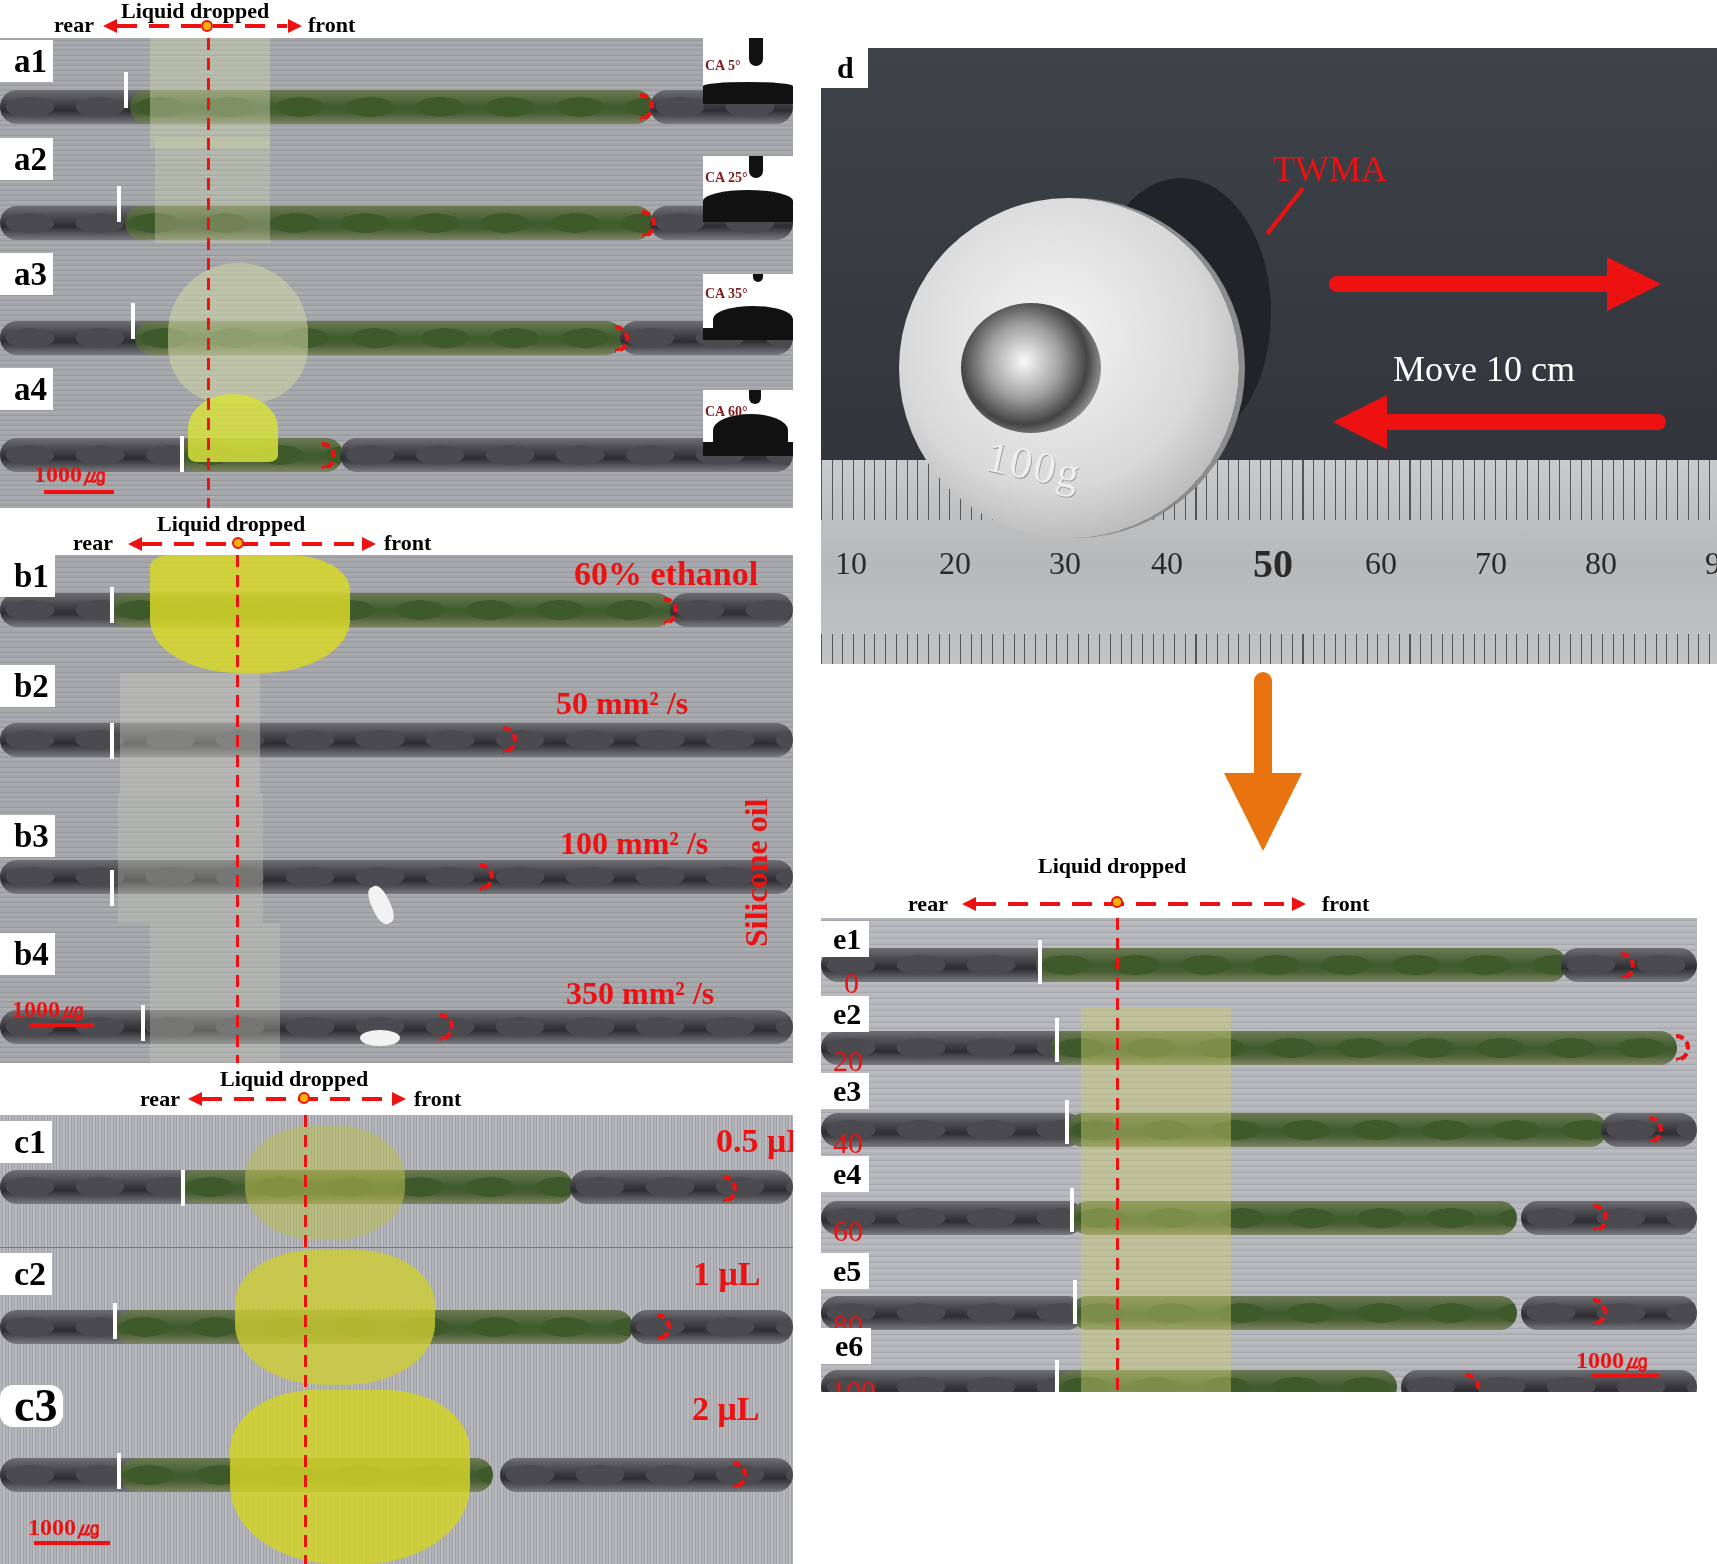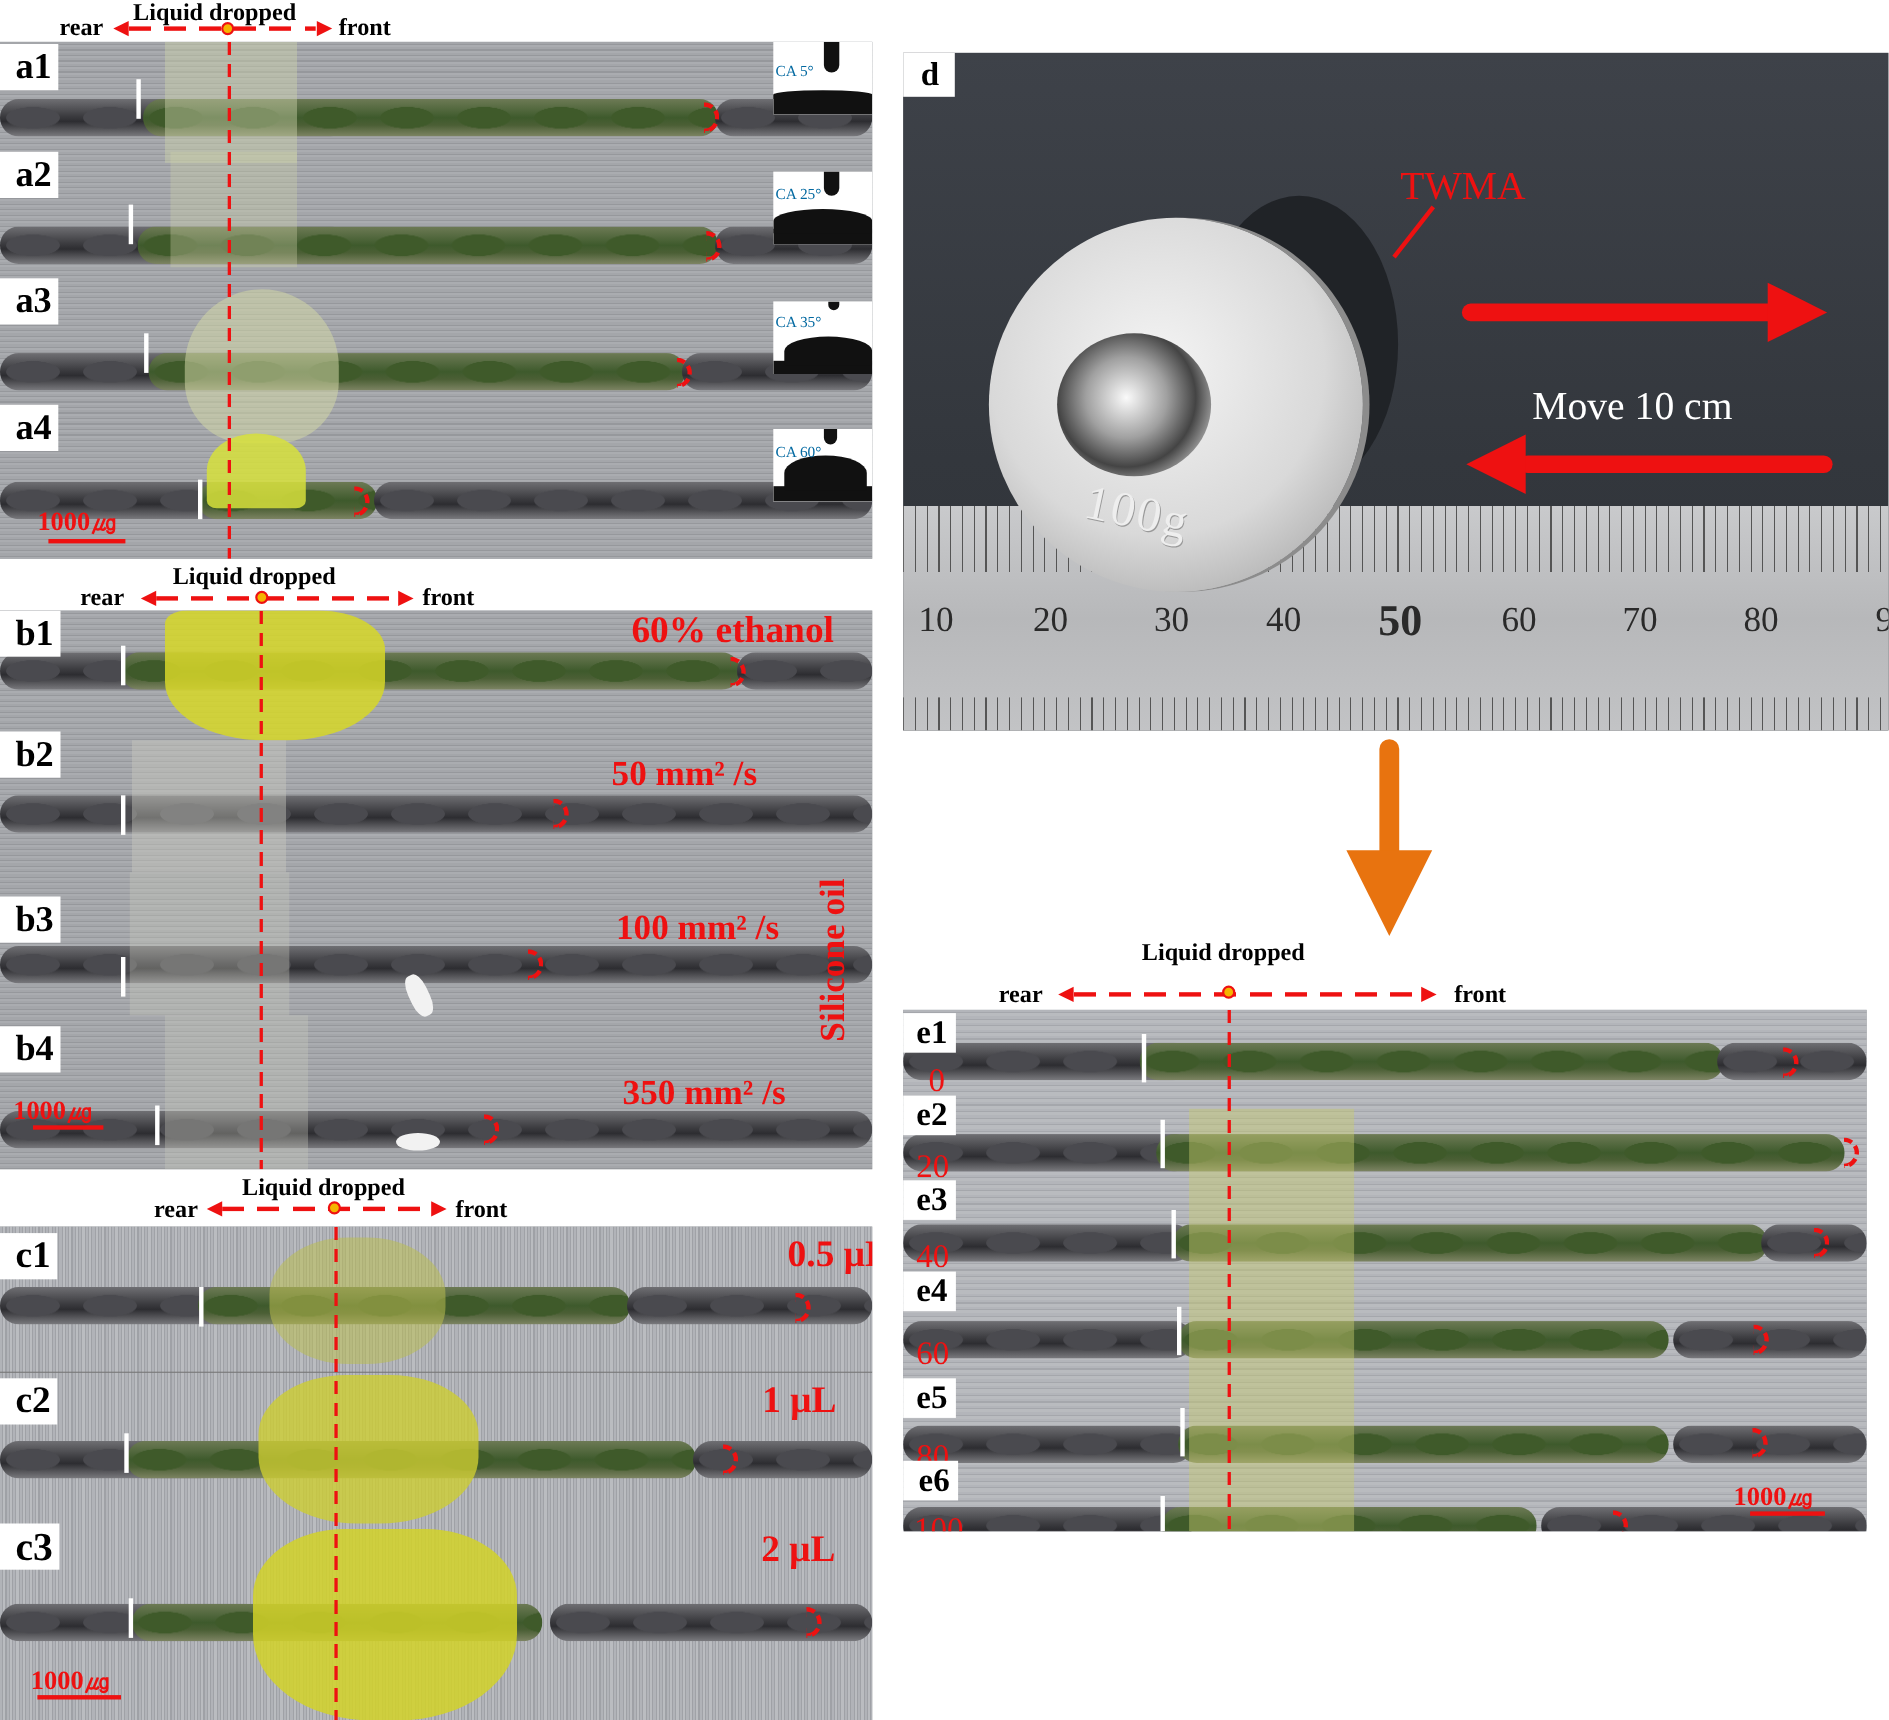--- a/index.html
+++ b/index.html
@@ -43,21 +43,21 @@
   .red-plain { position: absolute; color: #ee1111; white-space: nowrap; z-index: 6; }
 
   .scalebar-text { position: absolute; color: #ee1111; font-weight: bold; font-size: 24px; z-index: 6; }
   .scalebar-line { position: absolute; height: 4px; background: #ee1111; z-index: 6; }
 
   
   .ca-inset { position: absolute; width: 90px; height: 66px; background: #ffffff; overflow: hidden; z-index: 6; }
   .ca-inset .needle { position: absolute; left: 46px; top: 0; width: 14px; background: #111; border-radius: 0 0 7px 7px; }
   .ca-inset .surface { position: absolute; left: 0; right: 0; bottom: 0; background: #111; }
   .ca-inset .droplet { position: absolute; background: #111; }
-  .ca-inset .ca-label { position: absolute; left: 2px; font-weight: normal; font-size: 14px; color: #0369a1; white-space: nowrap; }
+  .ca-inset .ca-label { position: absolute; left: 2px; font-weight: bold; font-size: 14px; color: #7f1d1d; white-space: nowrap; }
 
   
   .d-panel { position: absolute; left: 821px; top: 48px; width: 896px; height: 616px; overflow: hidden;
              background: linear-gradient(180deg, #3e4249 0%, #33373d 60%, #2f3338 100%); }
   .ruler { position: absolute; left: 0; right: 0; top: 412px; bottom: 0;
            background: linear-gradient(180deg, #c9cacc, #b7b8ba 50%, #c2c3c5); }
   .ruler-ticks-top { position: absolute; left: 0; right: 0; top: 0; height: 60px;
            background: repeating-linear-gradient(90deg, #555 0 1px, transparent 1px 10.7px); }
   .ruler-ticks-bot { position: absolute; left: 0; right: 0; bottom: 0; height: 30px;
            background: repeating-linear-gradient(90deg, #555 0 1px, transparent 1px 10.7px); }
@@ -257,21 +257,21 @@
     <div class="label-box" style="top:138px; font-size:34px;">c2</div>
     <div class="groove-wrap" style="top:195px;">
       <div class="groove" style="right:75%;"></div>
       <div class="groove green" style="left:115px; right:160px;"></div>
       <div class="groove" style="left:630px;"></div>
     </div>
     <div class="white-mark" style="left:113px; top:188px;"></div>
     <div class="front-mark" style="left:657px; top:198px;"></div>
     <div class="red-text" style="left:693px; top:140px; font-size:34px;">1 μL</div>
 
-    <div class="label-box" style="top:270px; font-size:36px;">c3</div>
+    <div class="label-box" style="top:270px; font-size:46px;border-radius:13px;">c3</div>
     <div class="groove-wrap" style="top:343px;">
       <div class="groove" style="right:70%;"></div>
       <div class="groove green" style="left:120px; right:300px;"></div>
       <div class="groove" style="left:500px;"></div>
     </div>
     <div class="white-mark" style="left:117px; top:338px;"></div>
     <div class="front-mark" style="left:733px; top:346px;"></div>
     <div class="red-text" style="left:692px; top:275px; font-size:34px;">2 μL</div>
     <div class="scalebar-text" style="left:28px; top:396px;">1000㎍</div>
     <div class="scalebar-line" style="left:34px; top:426px; width:76px;"></div>

